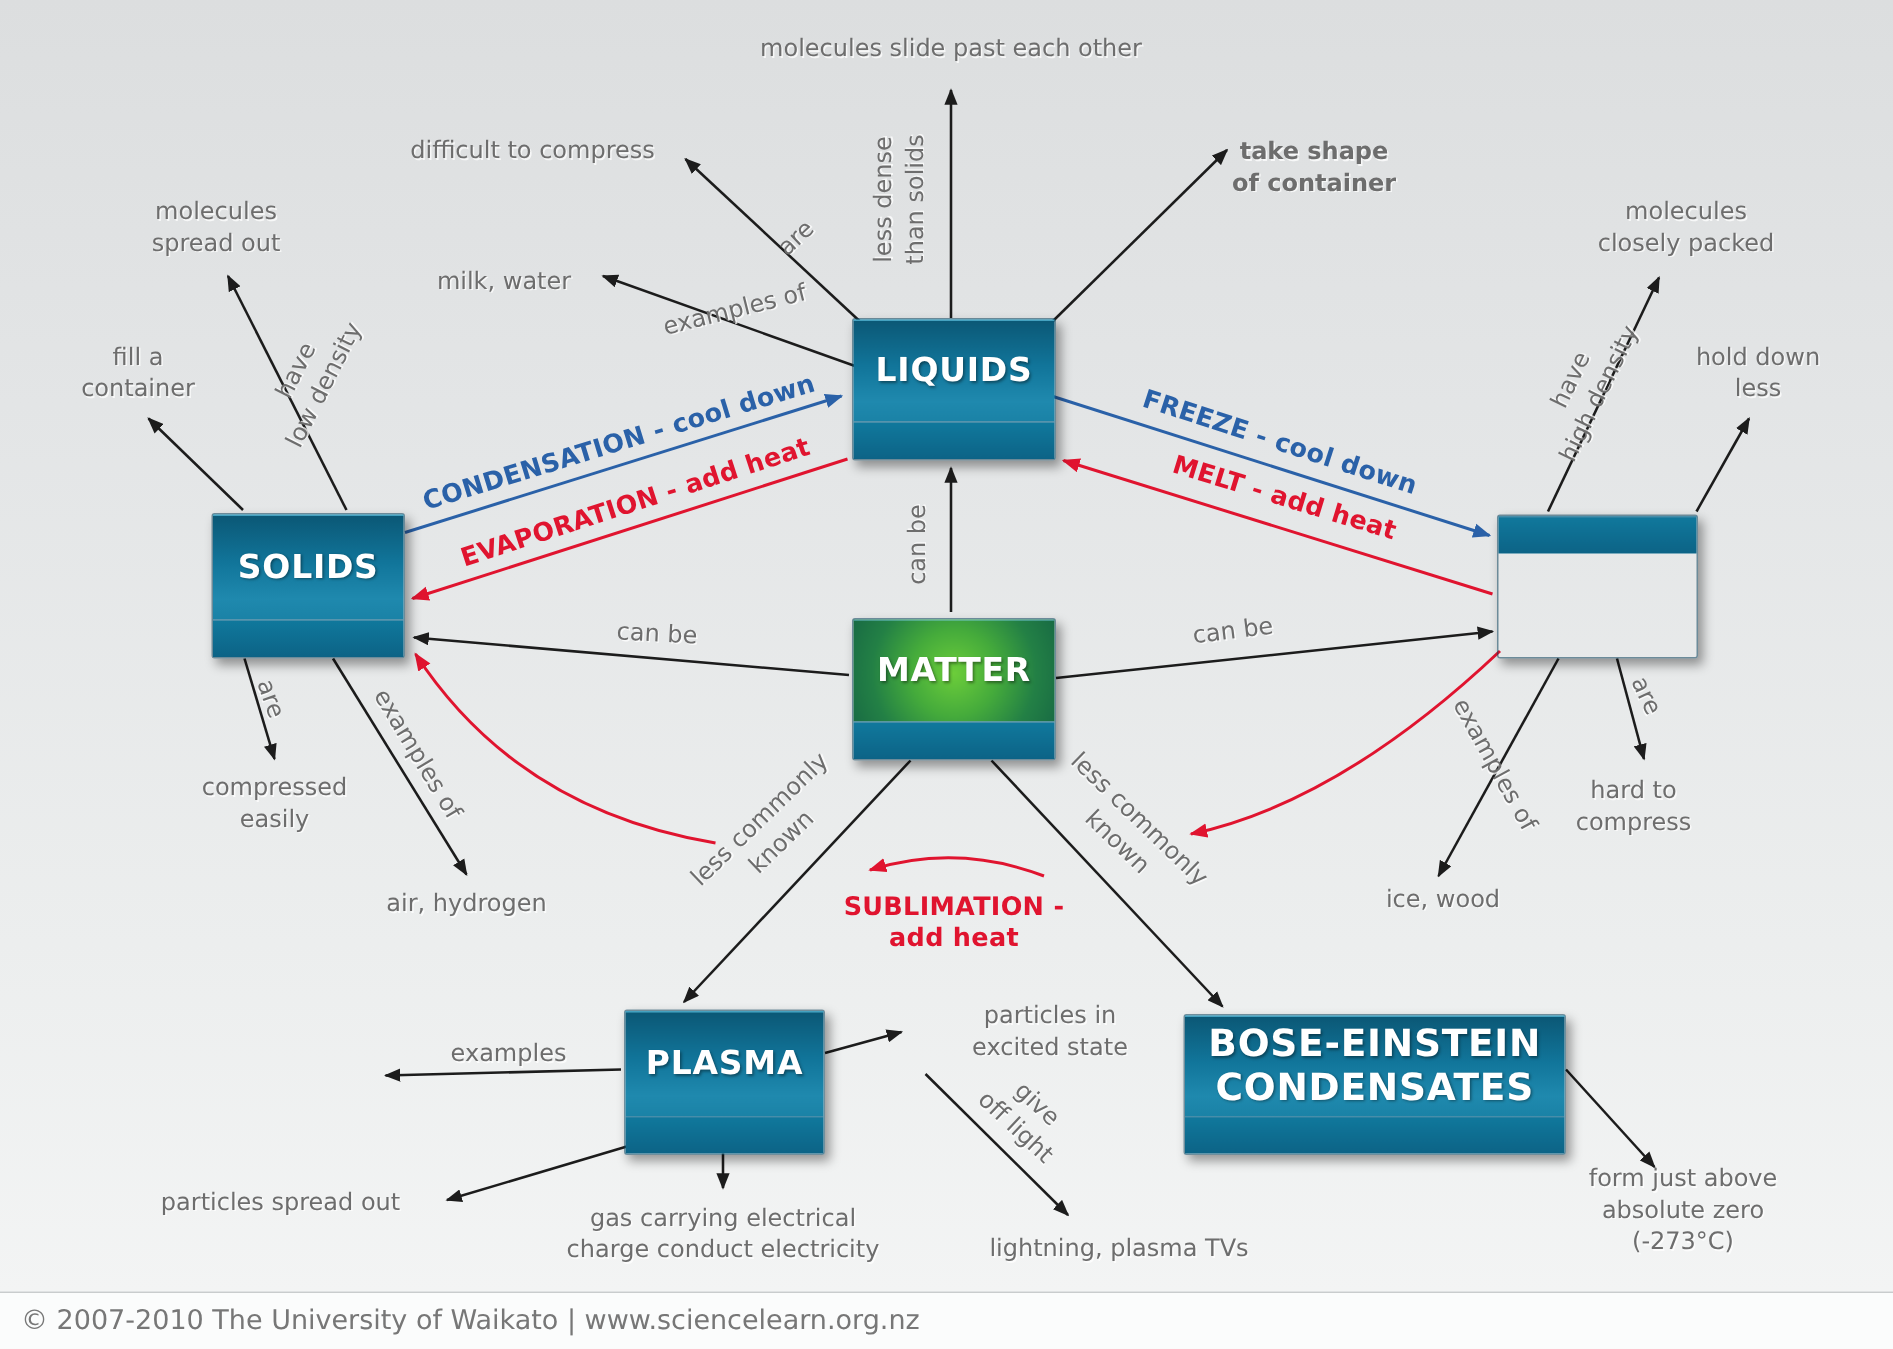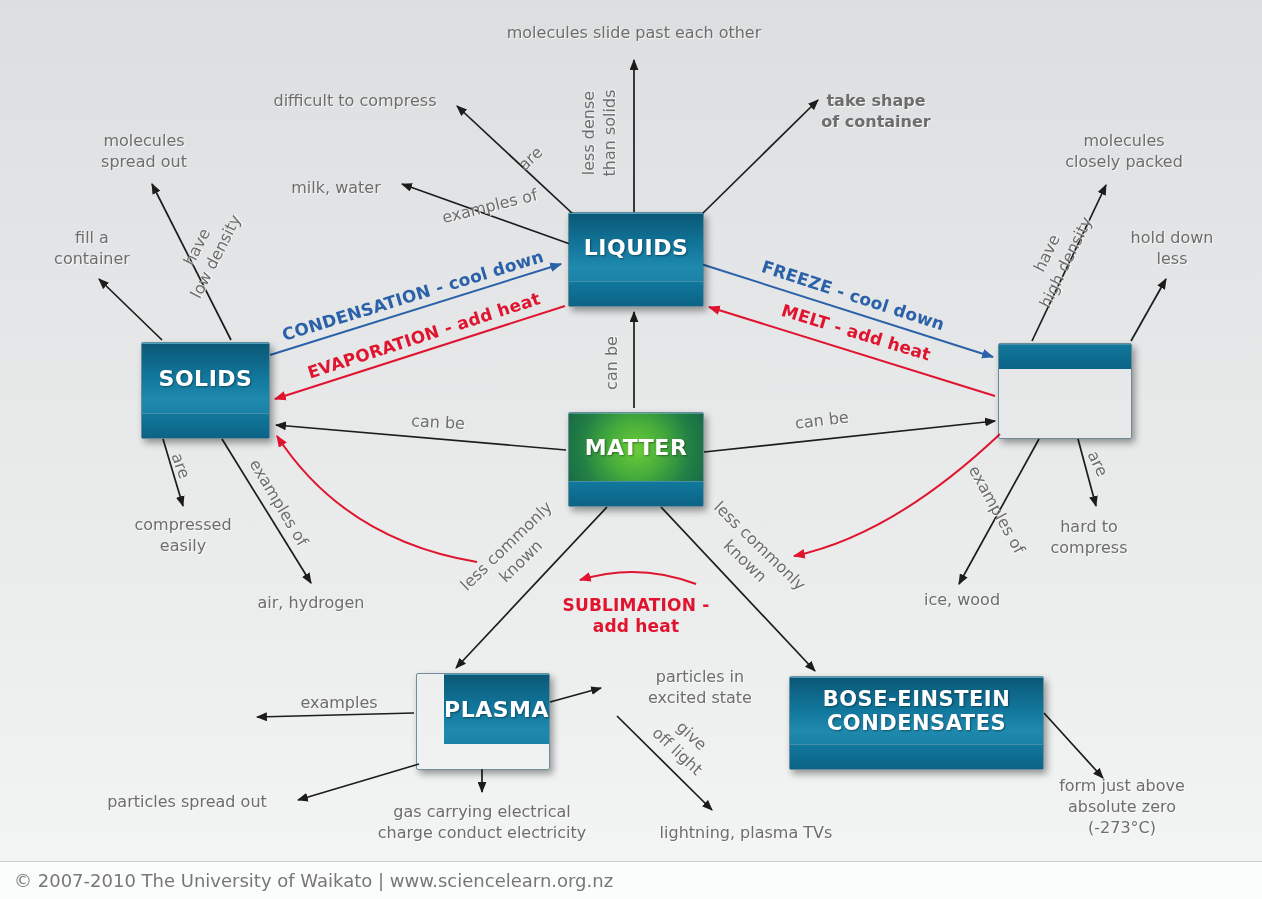--- a/index.html
+++ b/index.html
@@ -26,21 +26,21 @@
   }
   .node .strip{
     height:24px;background:linear-gradient(180deg,#10789c 0%,#0c6386 100%);
     border-top:1px solid rgba(180,220,235,.35);
   }
   .node .txt{
     color:#fff;font-weight:bold;font-size:22px;letter-spacing:.5px;
     text-align:center;line-height:1.15;white-space:pre-line;
     text-shadow:1px 1px 2px rgba(0,0,0,.4);
   }
-  .node.wide .txt{font-size:21px;}
+  .node.wide .txt{font-size:25px;}
 
   .lbl{
     position:absolute;font-size:16px;color:#6d6d6d;text-align:center;
     line-height:1.3;white-space:pre-line;
     text-shadow:1px 1px 0 rgba(255,255,255,.75);
   }
   .trans{
     position:absolute;font-size:17px;font-weight:bold;text-align:center;
     white-space:pre-line;line-height:1.25;letter-spacing:.2px;
   }
@@ -123,21 +123,21 @@
   </div>
   <div class="node" style="left:998px;top:343px;width:132px;height:94px;">
     <div class="strip"></div>
   </div>
   <div class="node green" style="left:568px;top:412px;width:134px;height:93px;">
     <div class="main">
         <span class="txt">MATTER</span>
       </div>
     <div class="strip"></div>
   </div>
-  <div class="node" style="left:416px;top:673px;width:132px;height:95px;align-items:flex-end;">
+  <div class="node" style="left:416px;top:673px;width:132px;height:95px;">
     <div class="main">
         <span class="txt">PLASMA</span>
       </div>
     <div class="strip"></div>
   </div>
   <div class="node wide" style="left:789px;top:676px;width:253px;height:92px;">
     <div class="main">
         <span class="txt">BOSE-EINSTEIN
 CONDENSATES</span>
       </div>

